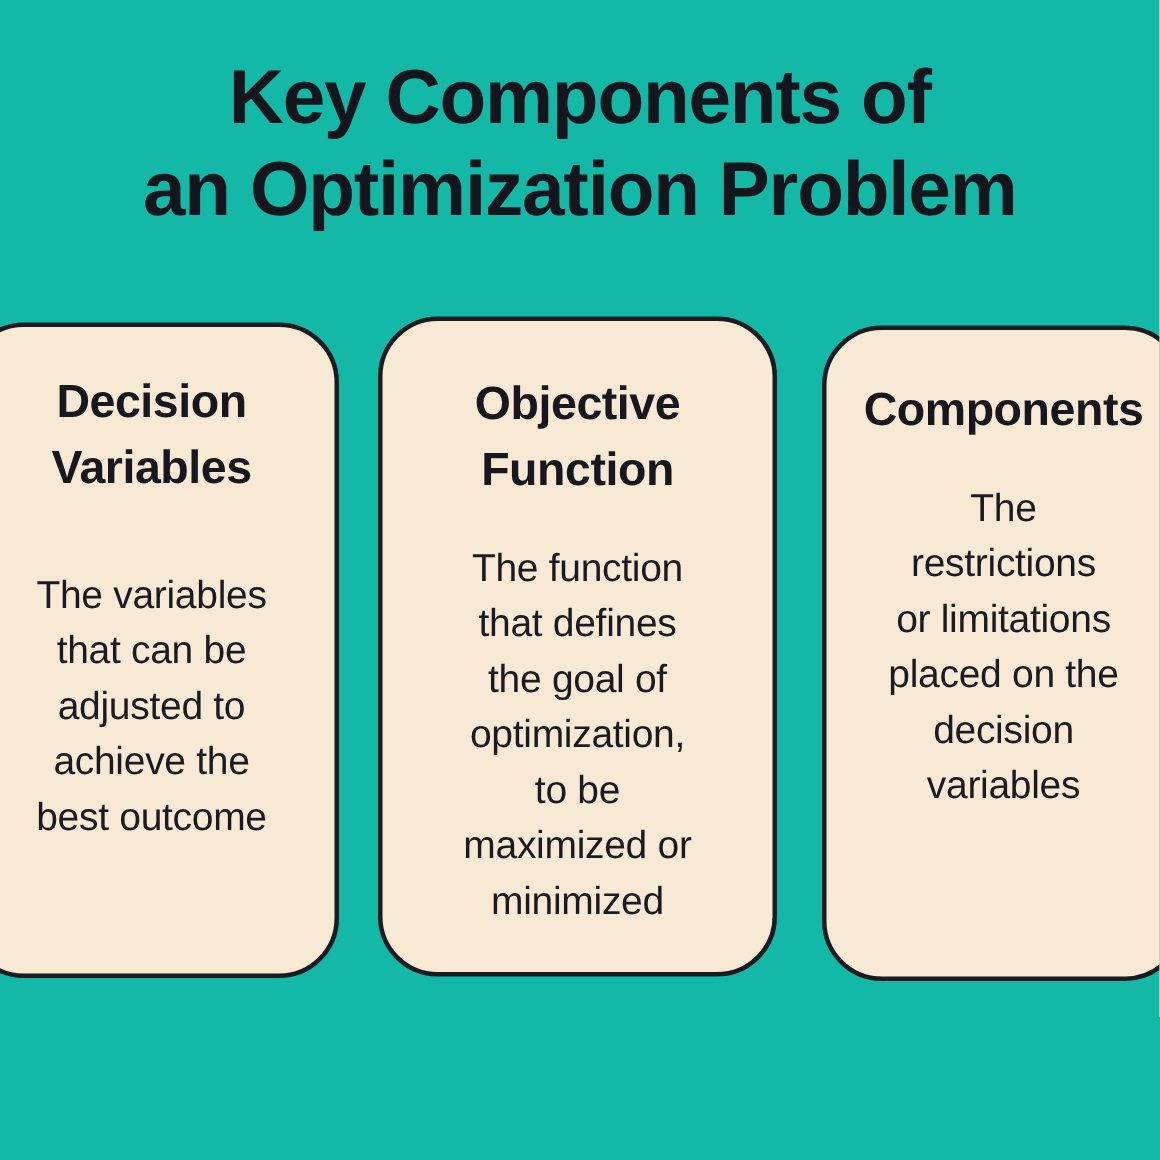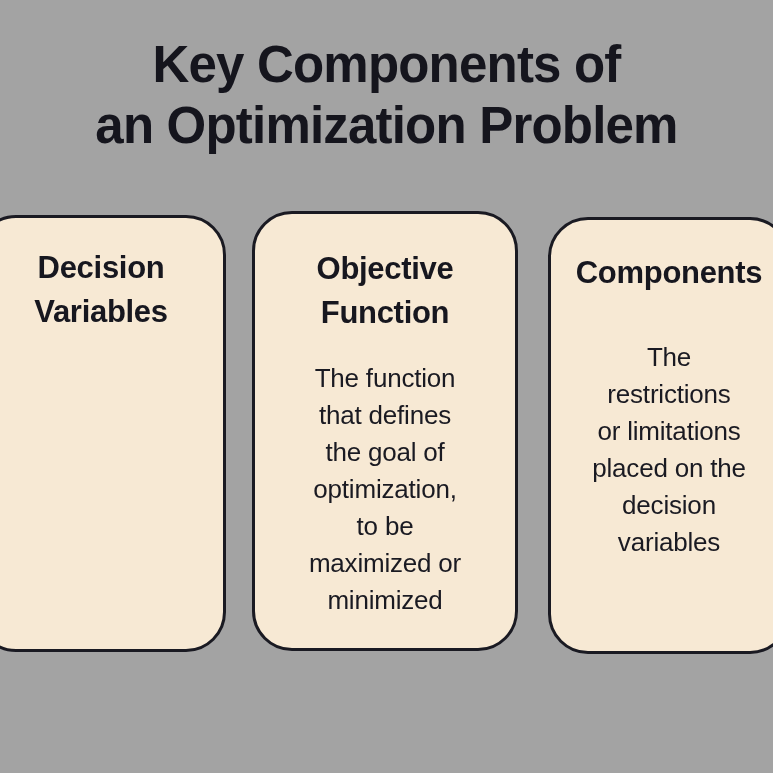--- a/index.html
+++ b/index.html
@@ -6,21 +6,21 @@
     margin: 0;
     padding: 0;
     background: #FBF5EC;
     font-family: "Liberation Sans", "DejaVu Sans", sans-serif;
   }
   .stage {
     position: relative;
     width: 773px;
     height: 773px;
     overflow: hidden;
-    background: #a3a3a3;
+    background: #14b8a6;
     color: #17171F;
   }
   .title {
     position: absolute;
     top: 34px;
     left: 0;
     width: 773px;
     margin: 0;
     text-align: center;
     font-size: 51px;
@@ -60,33 +60,38 @@
     margin: 0;
     font-size: 26px;
     line-height: 37px;
     font-weight: 400;
     letter-spacing: -0.2px;
     white-space: pre-line;
     color: #1A1A22;
   }
   .card-1 .card-body { margin-top: 44px; }
   .card-2 .card-body { margin-top: 25px; }
-  .card-3 .card-body { margin-top: 44px; }
+  .card-3 .card-body { margin-top: 25px; }
 </style>
 </head>
 <body>
 
 <div class="stage">
 
   <h1 class="title">Key Components of
 an Optimization Problem</h1>
 
   <section class="card card-1">
     <h2 class="card-title">Decision
 Variables</h2>
+    <p class="card-body">The variables
+that can be
+adjusted to
+achieve the
+best outcome</p>
   </section>
 
   <section class="card card-2">
     <h2 class="card-title">Objective
 Function</h2>
     <p class="card-body">The function
 that defines
 the goal of
 optimization,
 to be

